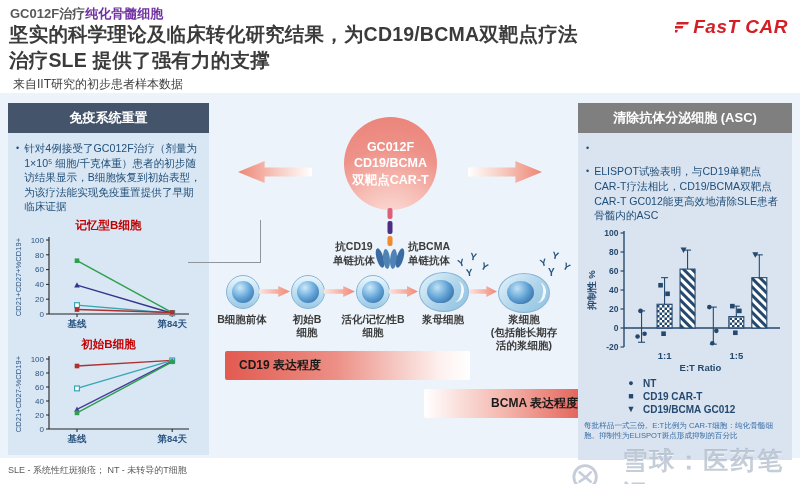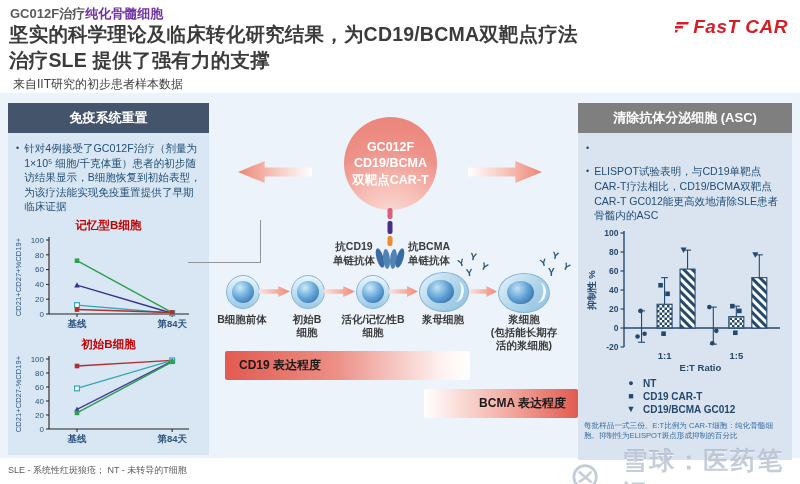--- a/index.html
+++ b/index.html
@@ -65,21 +65,21 @@
     background:radial-gradient(circle at 38% 32%, #bfe2f5 0%, #5d9fd3 50%, #28598f 100%);}
   .plasma::before{content:"";position:absolute;right:7%;top:22%;width:28%;height:56%;border-radius:50%;
     border-right:3px solid rgba(255,255,255,0.85);transform:rotate(8deg);}
   .ab{position:absolute;color:#27567f;font-weight:bold;font-size:10px;line-height:10px;}
   .cell-label{position:absolute;top:313px;font-size:10.5px;color:#3b3b3b;text-align:center;
     white-space:pre-line;line-height:1.25;font-weight:bold;}
 
   
   .expr-bar{position:absolute;height:29px;display:flex;align-items:center;font-size:12px;font-weight:bold;color:#1a1a1a;border-radius:2px;}
   .bar-cd19{left:225px;top:351px;width:231px;background:linear-gradient(90deg,#e25a50 0%,#ec8f85 45%,#fdf1ef 88%,#ffffff 100%);padding-left:14px;}
-  .bar-bcma{left:424px;top:389px;width:142px;background:linear-gradient(90deg,#ffffff 0%,#f4b3aa 50%,#e25a50 100%);justify-content:flex-end;padding-right:12px;}
+  .bar-bcma{left:424px;top:389px;width:142px;background:linear-gradient(90deg,#ffffff 0%,#f4b3aa 50%,#e25a50 100%);justify-content:flex-end;padding-right:12px;padding-left:12px;}
 
   
   .footnote{position:absolute;left:8px;top:464px;font-size:9px;color:#5a5a5a;}
   .watermark{position:absolute;left:571px;top:444px;display:flex;align-items:center;gap:23px;z-index:6;
     color:rgba(148,164,184,0.55);font-weight:bold;font-size:25px;letter-spacing:2px;
     text-shadow:0 1px 0 rgba(255,255,255,0.7);}
 </style>
 </head>
 <body>
 

